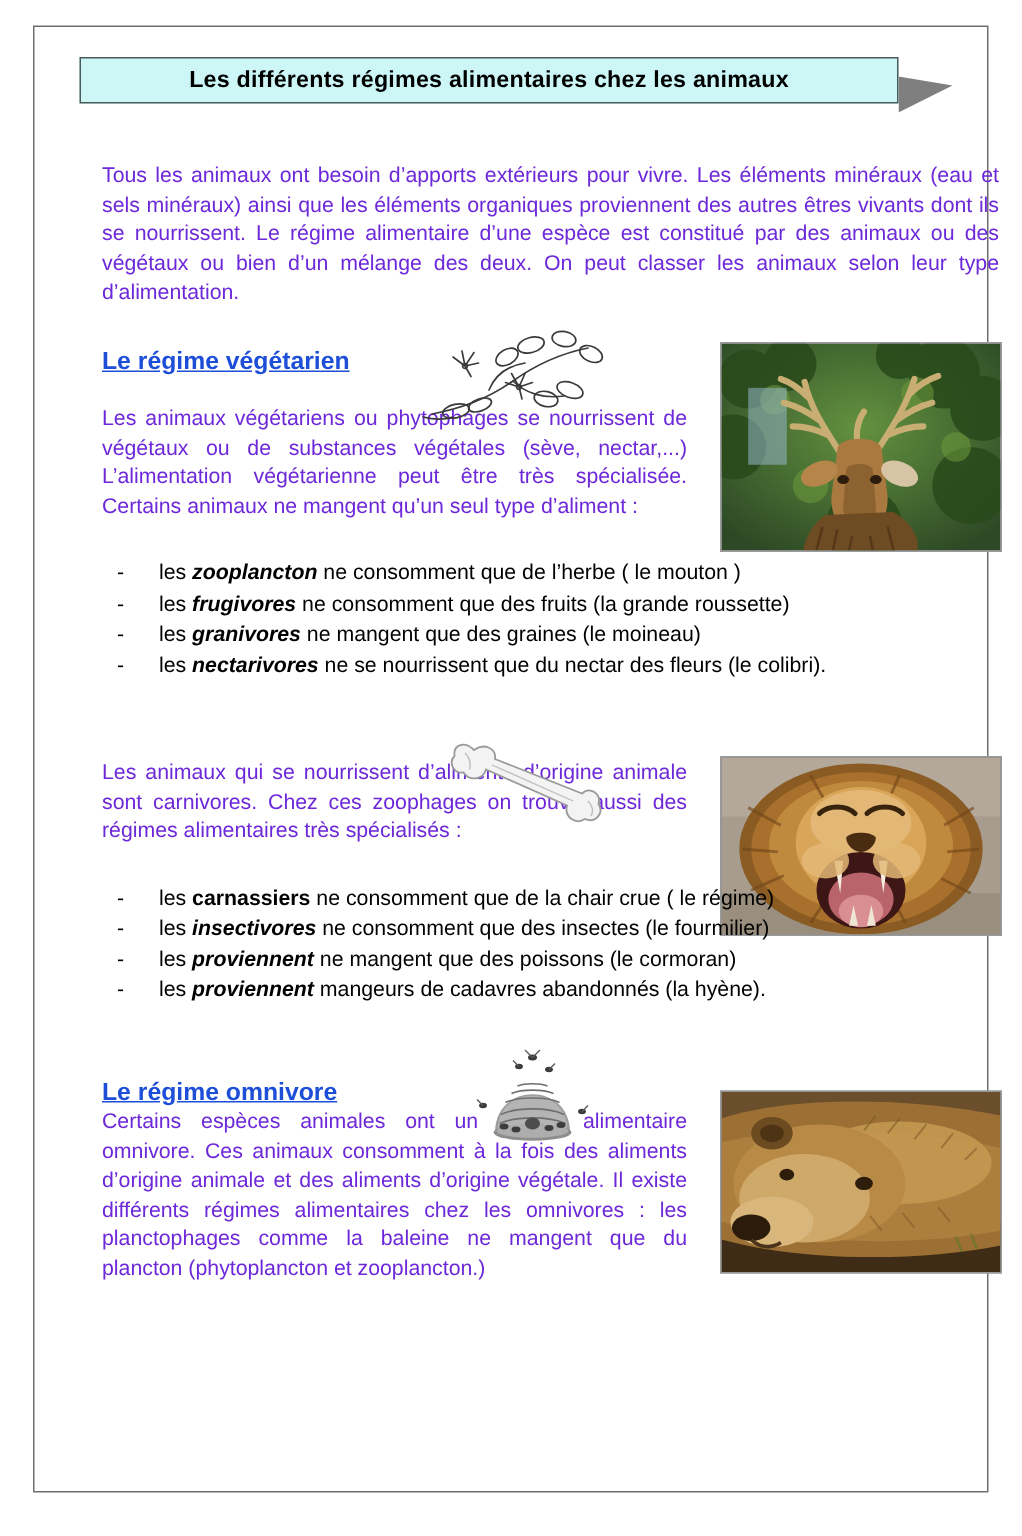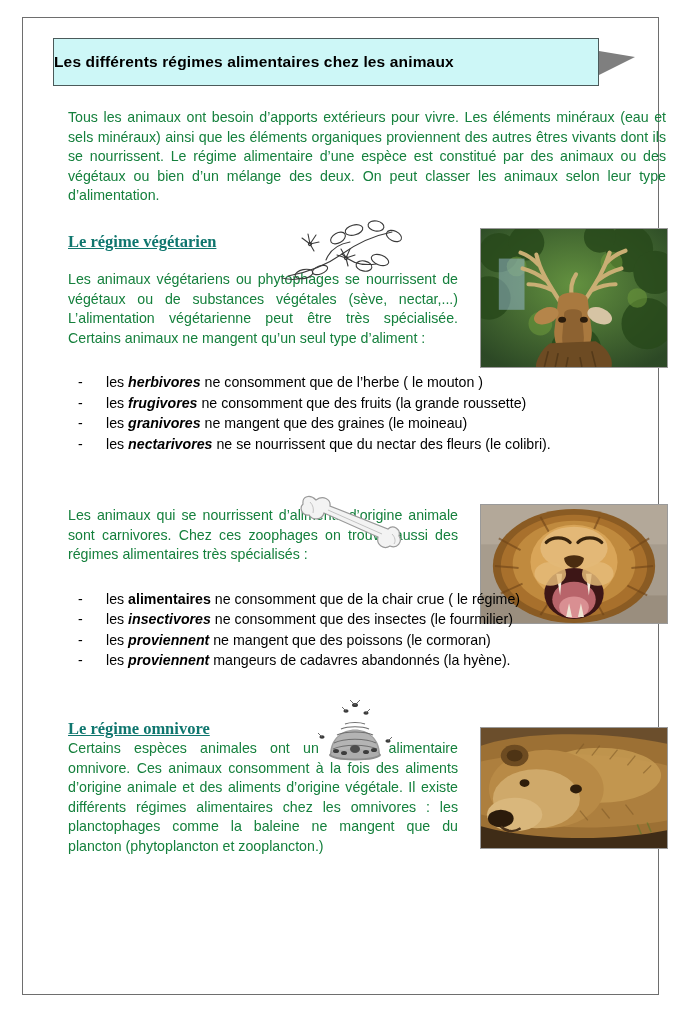--- a/index.html
+++ b/index.html
@@ -42,27 +42,27 @@
     top: 13px;
     width: 36px;
     height: 24px;
   }
   #title-flag svg { display: block; }
   #title-box {
     position: absolute;
     left: 0;
     top: 0;
     width: 546px;
-    height: 48px;
+    height: 31px;
     background: #cdf7f7;
     border: 1.4px solid #4b5a5a;
     box-sizing: border-box;
     display: flex;
     align-items: center;
-    justify-content: flex-start;
+    justify-content: center;
   }
   #title-text {
     font-size: 15.5px;
     font-weight: bold;
     letter-spacing: 0.15px;
     color: #000;
     white-space: nowrap;
   }
 
   
@@ -71,36 +71,36 @@
     left: 45px;
     top: 90px;
     width: 600px;
   }
 
   p.body-text {
     margin: 0;
     font-size: 14.2px;
     line-height: 19.5px;
     text-align: justify;
-    color: #15803d;
+    color: #6d28d9;
   }
 
   .intro {
     width: 598px;
     margin-top: 12px;
   }
 
   
   .section-head {
-    font-family: Liberation Serif, serif;
+    font-family: Liberation Sans, sans-serif;
     font-size: 16.5px;
     font-weight: bold;
     text-decoration: underline;
     display: inline-block;
-    color: #0f766e;
+    color: #1d4ed8;
   }
 
   .section {
     position: relative;
   }
 
   
   .sec-text {
     width: 390px;
     font-size: 14.2px;
@@ -268,21 +268,21 @@
 
       <div class="sec-text">
         <div>
           <span class="section-head">Le régime végétarien</span>
         </div>
         <p class="body-text" style="margin-top:18px;">Les animaux végétariens ou phytophages se nourrissent de végétaux ou de substances végétales (sève, nectar,...)    L’alimentation végétarienne peut être  très spécialisée. Certains animaux ne mangent qu’un seul type d’aliment :</p>
       </div>
 
       <ul class="dash-list" style="margin-top:24px;">
         <li>
-          <span class="dash">-</span><span>les </span><i class="term">herbivores</i><span> ne consomment que de l’herbe ( le mouton )</span>
+          <span class="dash">-</span><span>les </span><i class="term">zooplancton</i><span> ne consomment que de l’herbe ( le mouton )</span>
         </li>
         <li>
           <span class="dash">-</span><span>les </span><i class="term">frugivores</i><span> ne consomment que des fruits (la grande roussette)</span>
         </li>
         <li>
           <span class="dash">-</span><span>les </span><i class="term">granivores</i><span> ne mangent que des graines (le moineau)</span>
         </li>
         <li>
           <span class="dash">-</span><span>les </span><i class="term">nectarivores</i><span> ne se nourrissent que du nectar des fleurs (le colibri).</span>
         </li>
@@ -349,21 +349,21 @@
           <ellipse cx="118" cy="70" rx="16" ry="12" fill="#e3b877" opacity="0.85"></ellipse>
         </svg>
       </div>
 
       <div class="sec-text">
         <p class="body-text" style="margin-top:18px;">Les animaux qui se nourrissent d’aliments d’origine animale sont carnivores. Chez ces zoophages on trouve aussi des régimes alimentaires très spécialisés :</p>
       </div>
 
       <ul class="dash-list" style="margin-top:24px;">
         <li>
-          <span class="dash">-</span><span>les </span><b class="term">alimentaires</b><span> ne consomment que de la chair crue ( le régime)</span>
+          <span class="dash">-</span><span>les </span><b class="term">carnassiers</b><span> ne consomment que de la chair crue ( le régime)</span>
         </li>
         <li>
           <span class="dash">-</span><span>les </span><i class="term">insectivores</i><span> ne consomment que des insectes (le fourmilier)</span>
         </li>
         <li>
           <span class="dash">-</span><span>les </span><i class="term">proviennent</i><span> ne mangent que des poissons (le cormoran)</span>
         </li>
         <li>
           <span class="dash">-</span><span>les </span><i class="term">proviennent</i><span> mangeurs de cadavres abandonnés (la hyène).</span>
         </li>

